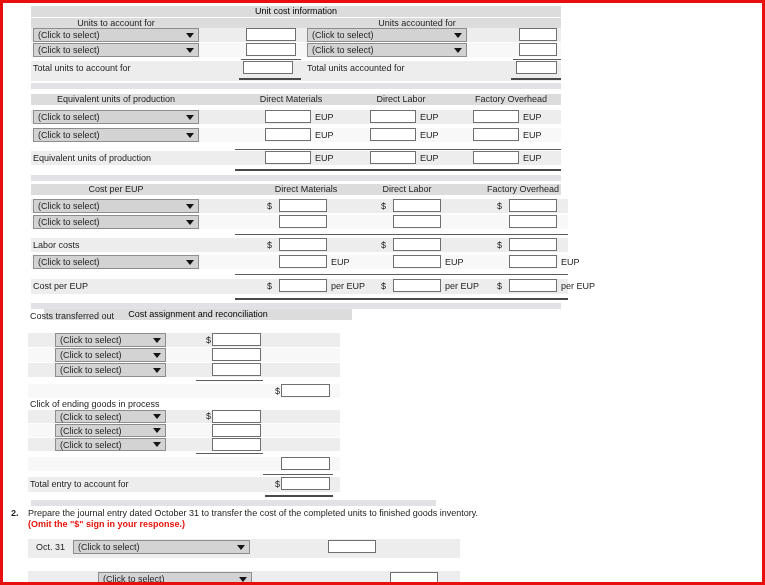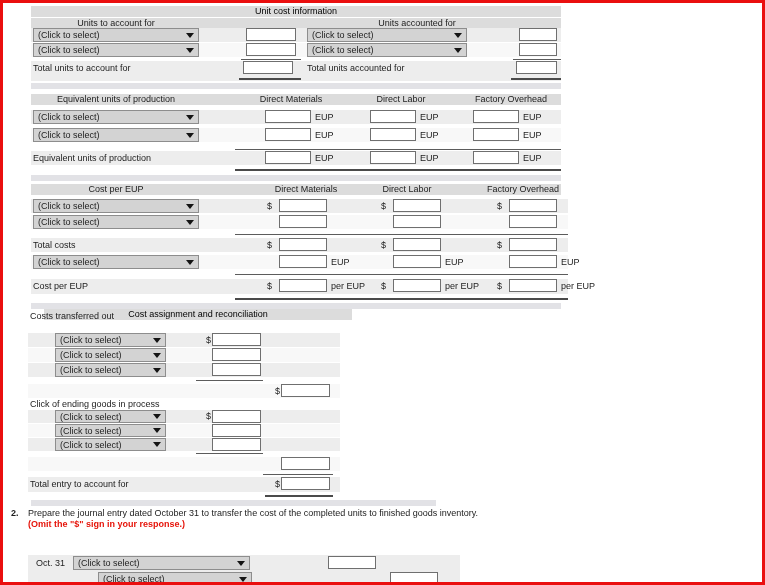--- a/index.html
+++ b/index.html
@@ -150,21 +150,21 @@
     <div class="dd" style="left:2px; width:166px;">
       <span class="ddtext">(Click to select)</span>
       <span class="arrow"></span>
     </div>
     <input class="ibox" style="left: 248px;">
     <input class="ibox" style="left: 362px;">
     <input class="ibox" style="left: 478px;">
   </div>
   <div class="uline" style="top:50px; left:204px; width:333px;"></div>
   <div class="row stripe-a" style="top:54px; height:14px;">
-    <span class="lbl" style="left:2px; line-height:14px;">Total costs</span>
+    <span class="lbl" style="left:2px; line-height:14px;">Labor costs</span>
     <span class="lbl" style="left:236px; line-height:14px;">$</span>
     <input class="ibox" style="left: 248px;">
     <span class="lbl" style="left:350px; line-height:14px;">$</span>
     <input class="ibox" style="left: 362px;">
     <span class="lbl" style="left:466px; line-height:14px;">$</span>
     <input class="ibox" style="left: 478px;">
   </div>
   <div class="row stripe-b" style="top:71px; height:14px;">
     <div class="dd" style="left:2px; width:166px;">
       <span class="ddtext">(Click to select)</span>
@@ -261,21 +261,21 @@
 </div>
 
 <div class="band" style="top:497px; left:28px; width:405px;"></div>
 
 <span class="lbl" style="top:505px; left:8px; font-weight:bold;">2.</span>
 <div class="qtext" style="top:505px; left:25px; width:452px;">
   <span>Prepare the journal entry dated October 31 to transfer the cost of the completed units to finished goods inventory. </span><span class="redtxt">(Omit the "$" sign in your response.)</span>
 </div>
 
 <div class="sec" style="left:25px; top:535px; width:432px; height:49px;">
-  <div class="row stripe-a" style="top:17px; height:28px;">
+  <div class="row stripe-a" style="top:1px; height:19px;">
     <span class="lbl" style="left:8px; line-height:16px;">Oct. 31</span>
     <div class="dd" style="left:45px; width:177px; top:1px;">
       <span class="ddtext">(Click to select)</span>
       <span class="arrow"></span>
     </div>
     <input class="ibox" style="left: 300px; width: 48px; top: 1px;">
   </div>
   <div class="row stripe-a" style="top:33px; height:16px;">
     <div class="dd" style="left:70px; width:154px; top:1px;">
       <span class="ddtext">(Click to select)</span>

